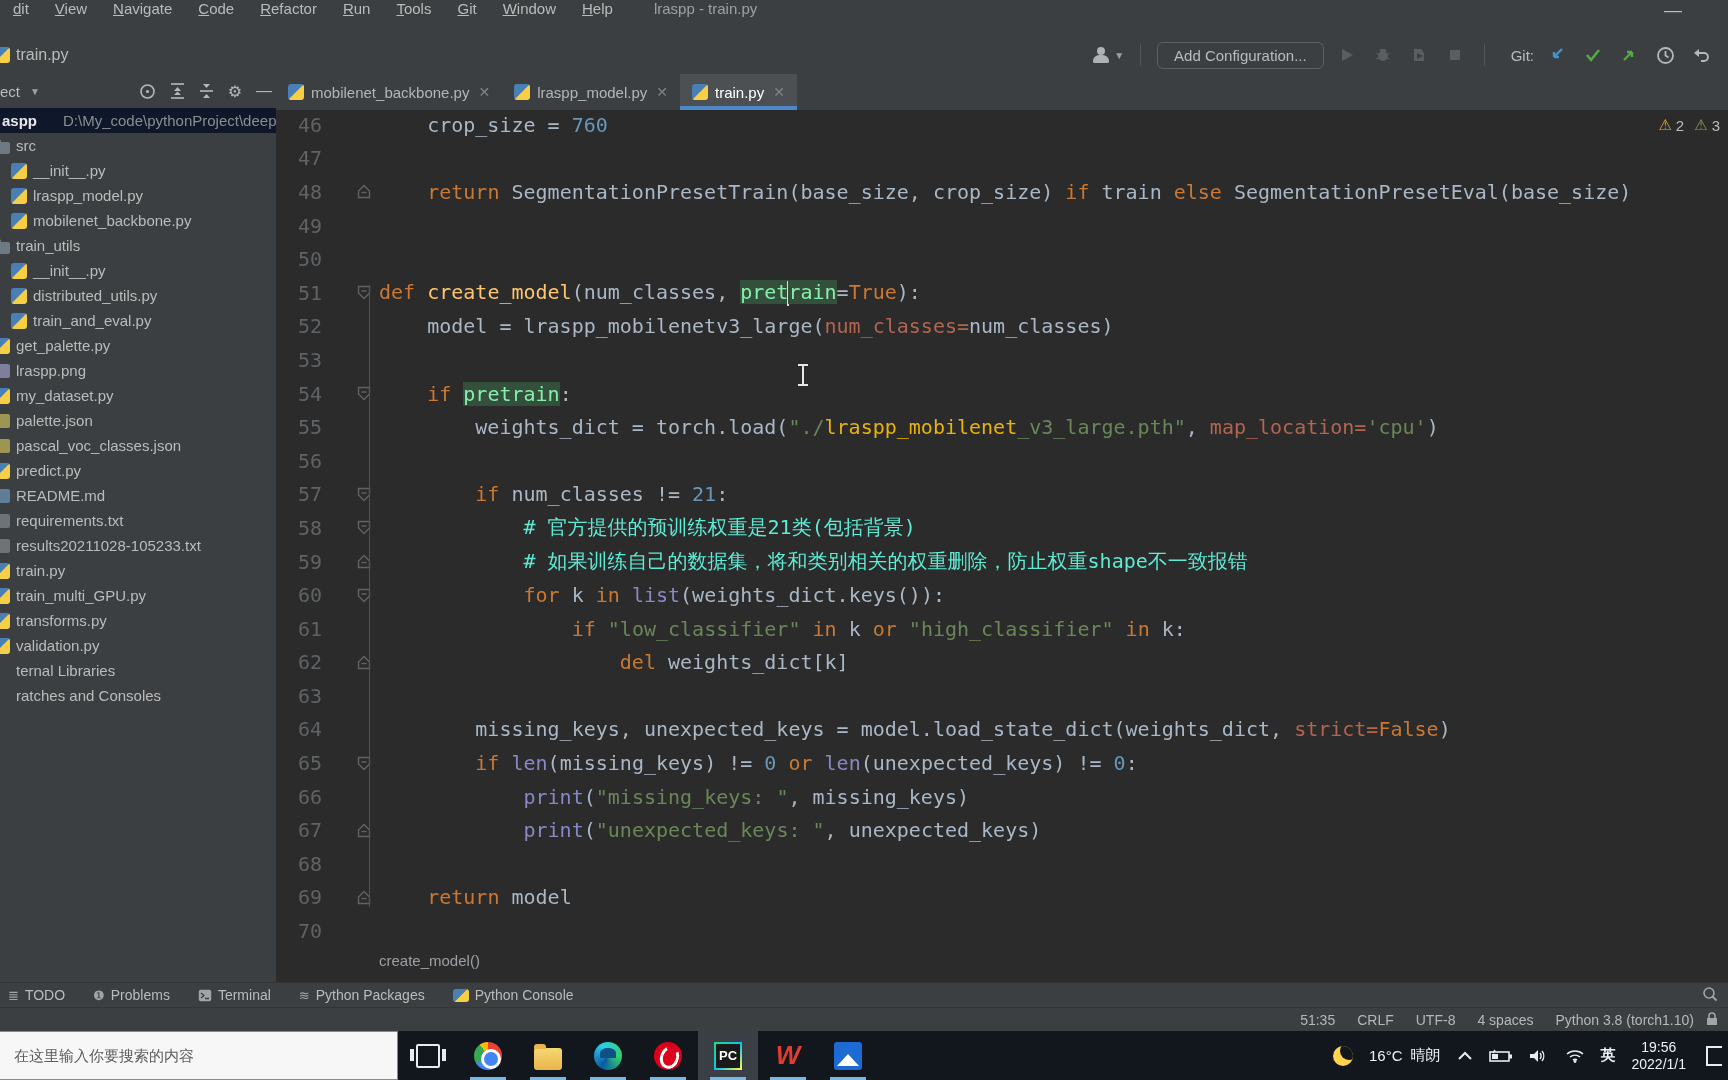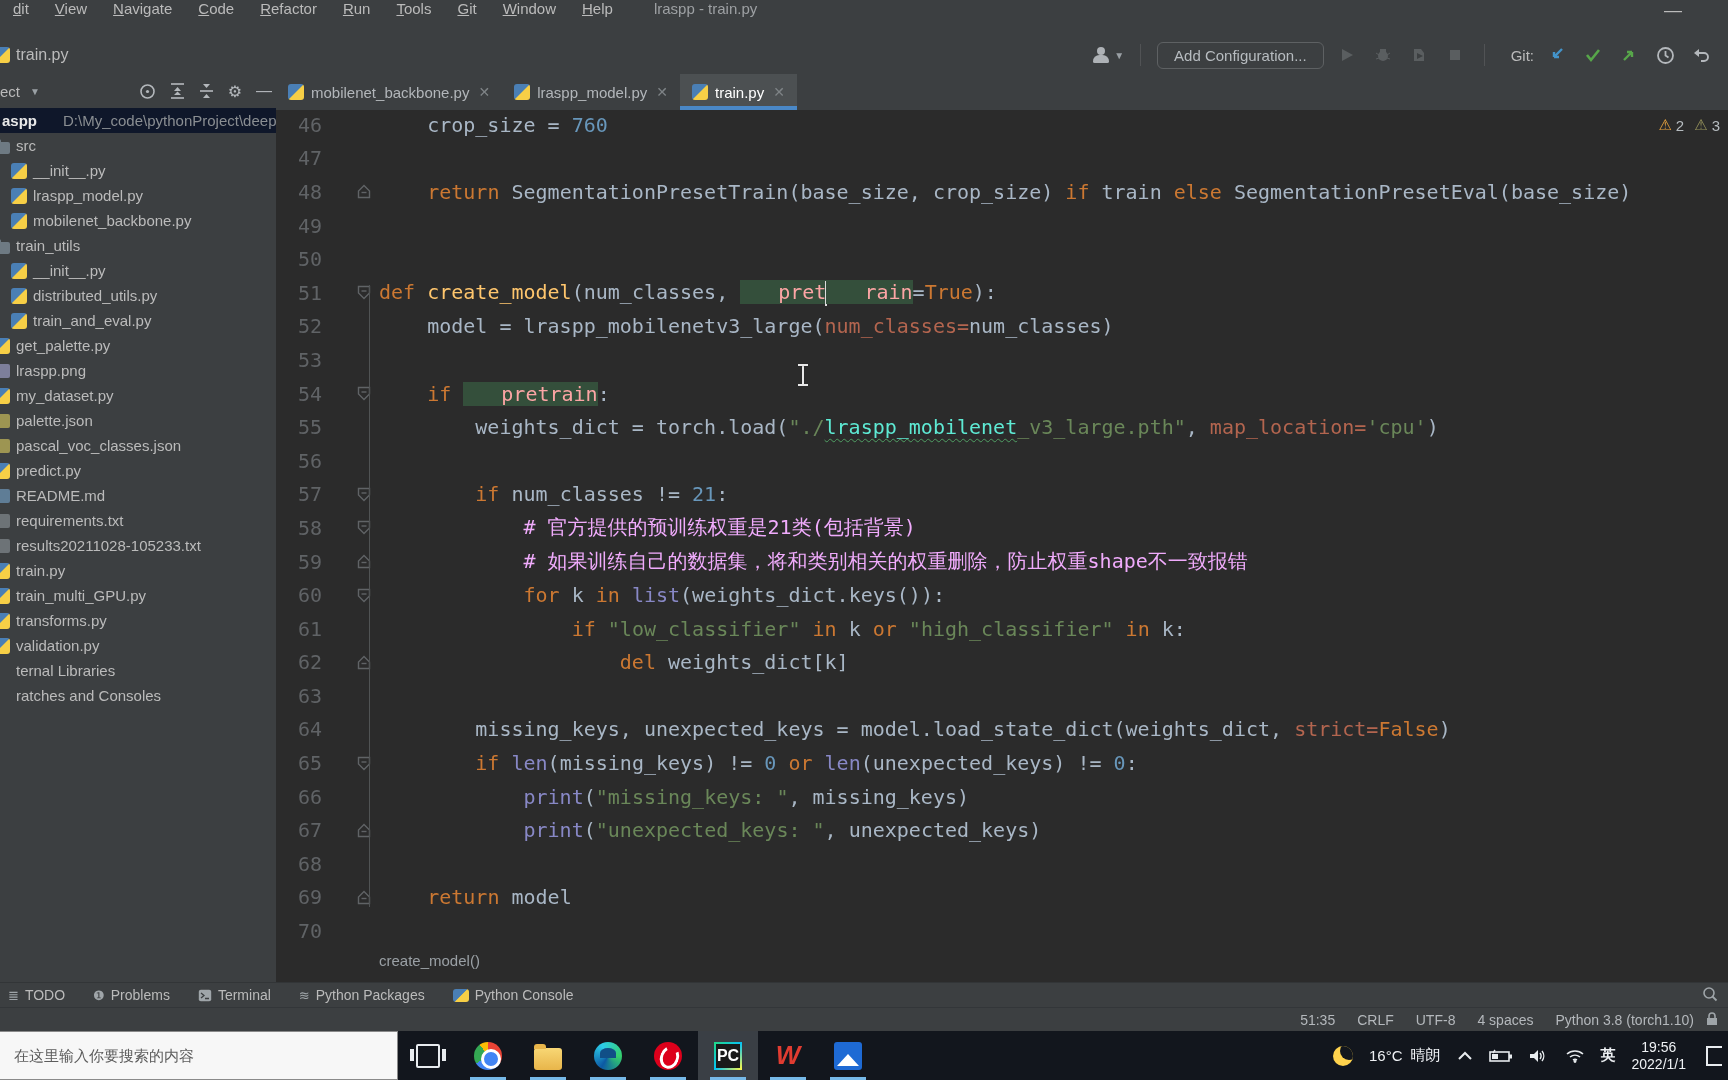--- a/index.html
+++ b/index.html
@@ -63,25 +63,25 @@
   #code-area { position:absolute; left:0; top:34px; width:1452px; height:876px; overflow:hidden; }
   .code-row { position:relative; height:33.6px; display:flex; align-items:center; }
   .ln { width:46px; text-align:right; color:#606366; font-family:"DejaVu Sans Mono", monospace; font-size:20px; flex:0 0 46px; }
   .gut { width:57px; flex:0 0 57px; display:flex; justify-content:flex-end; padding-right:8px; }
   .code-text { font-family:"DejaVu Sans Mono", monospace; font-size:20px; white-space:pre; color:#a9b7c6; }
   .tk-d  { color:#a9b7c6; }
   .tk-kw { color:#cc7832; }
   .tk-fn { color:#ffc66d; }
   .tk-num{ color:#6897bb; }
   .tk-str{ color:#6a8759; }
-  .tk-com{ color:#f0abfc; }
+  .tk-com{ color:#5eead4; }
   .tk-bi { color:#8888c6; }
   .tk-ka { color:#b3654f; }
-  .tk-hl { color:#fca5a5; background:#344f3b;padding-left:38px; }
-  .tk-sq { color:#5eead4; text-decoration:underline; text-decoration-style:wavy;
+  .tk-hl { color:#86efac; background:#344f3b; }
+  .tk-sq { color:#eab308; text-decoration-style:wavy;
            text-decoration-color:#4f9e63; text-underline-offset:4px; text-decoration-thickness:1px; }
   .tk-caret { display:inline-block; width:2px; height:25px; background:#dcdcdc; vertical-align:middle; margin:0 -1px; }
   #fold-guide { left:369px; top:285px; width:1px; height:622px; background:#505354; }
   #inspections { position:absolute; right:8px; top:42px; display:flex; gap:10px; align-items:center; font-size:15px; }
   .insp { display:flex; gap:4px; align-items:center; color:#b6bcc0; }
   .warn-tri { font-size:15px; }
   #crumb-bottom { position:absolute; left:103px; top:878px; color:#9aa0a5; font-size:15px; }
   #mouse-ibeam { left:797px; top:364px; width:12px; height:24px; color:#e8e8e8; }
   #mouse-ibeam::before { content:""; position:absolute; left:5px; top:2px; width:2px; height:20px; background:#e8e8e8; box-shadow:0 0 1px #222; }
   #mouse-ibeam::after { content:""; position:absolute; left:1px; top:0; width:10px; height:2px; background:#e8e8e8;
@@ -114,21 +114,21 @@
   .ic-chrome::after { content:""; position:absolute; left:7px; top:7px; width:14px; height:14px; border-radius:50%;
                       background:#4285f4; border:3px solid #fff; }
   .ic-folder { background:linear-gradient(#f8d775, #e8b54a); border-radius:3px; height:22px; margin-top:6px; }
   .ic-folder::before { content:""; position:absolute; top:-4px; left:0; width:12px; height:5px; background:#e8b54a; border-radius:3px 3px 0 0; }
   .ic-edge { border-radius:50%; background:conic-gradient(from 210deg, #0c59a4, #2ccdea, #35d06b, #0c59a4); }
   .ic-edge::after { content:""; position:absolute; left:6px; top:6px; width:16px; height:10px; border-radius:50% 50% 0 0; background:#114f87; }
   .ic-netease { border-radius:50%; background:#dd001b; }
   .ic-netease::after { content:""; position:absolute; left:6px; top:4px; width:13px; height:17px; border:3px solid #fff;
                        border-top-color:transparent; border-radius:50%; transform:rotate(20deg); }
   .ic-pycharm { border:2px solid; border-image:linear-gradient(135deg,#21d789,#07c3f2,#fcf84a) 1; background:#1a1a1a;
-                display:flex; align-items:center; justify-content:center; color:#fff; font-size:16px; font-weight:bold; }
+                display:flex; align-items:center; justify-content:center; color:#fff; font-size:13px; font-weight:bold; }
   .ic-wps { display:flex; align-items:center; justify-content:center; color:#e03c31; font-size:26px; font-weight:bold; font-style:italic; }
   .ic-photos { background:#1e6ad4; border-radius:3px; overflow:hidden; }
   .ic-photos::after { content:""; position:absolute; left:3px; bottom:4px; border-left:11px solid transparent;
                       border-right:11px solid transparent; border-bottom:12px solid #fff; }
   #tb-tray { margin-left:auto; display:flex; align-items:center; gap:16px; padding-right:6px; color:#eef1f4; font-size:15px; }
   .moon { width:20px; height:20px; border-radius:50%; background:#ffd34d; position:relative; overflow:hidden; }
   .moon::after { content:""; position:absolute; left:7px; top:-4px; width:18px; height:18px; border-radius:50%; background:#12161d; }
   .tray-ic { display:flex; align-items:center; }
   #tb-clock { text-align:center; font-size:14px; line-height:17px; }
   #tb-notif { width:16px; height:20px; border:2px solid #e8ecef; border-right:none; margin-left:4px; }

